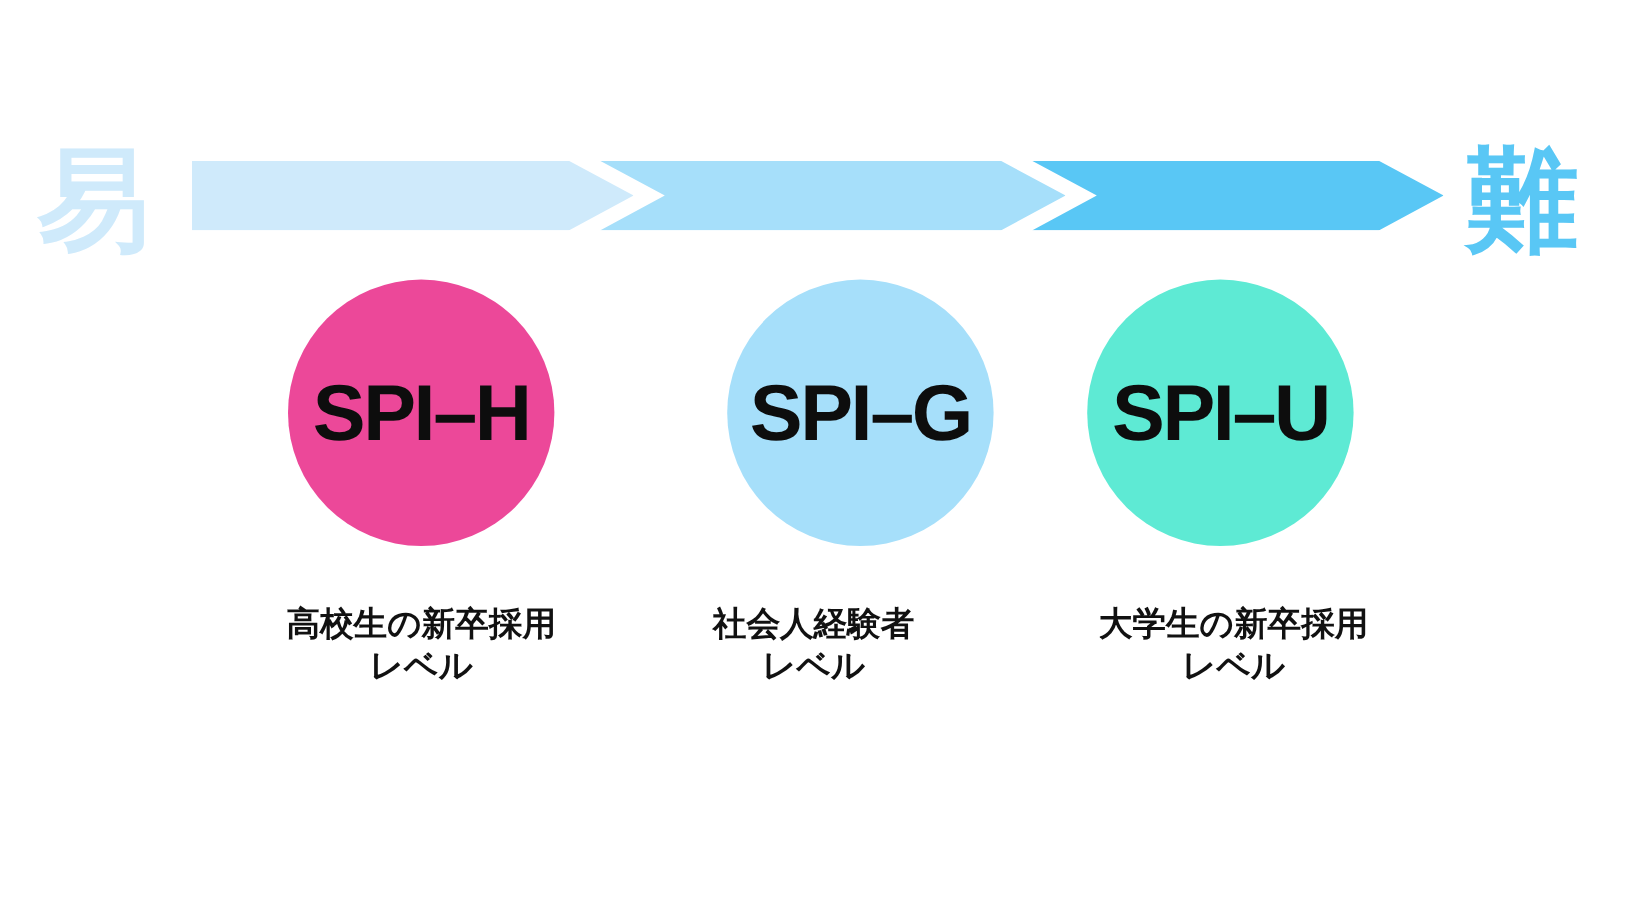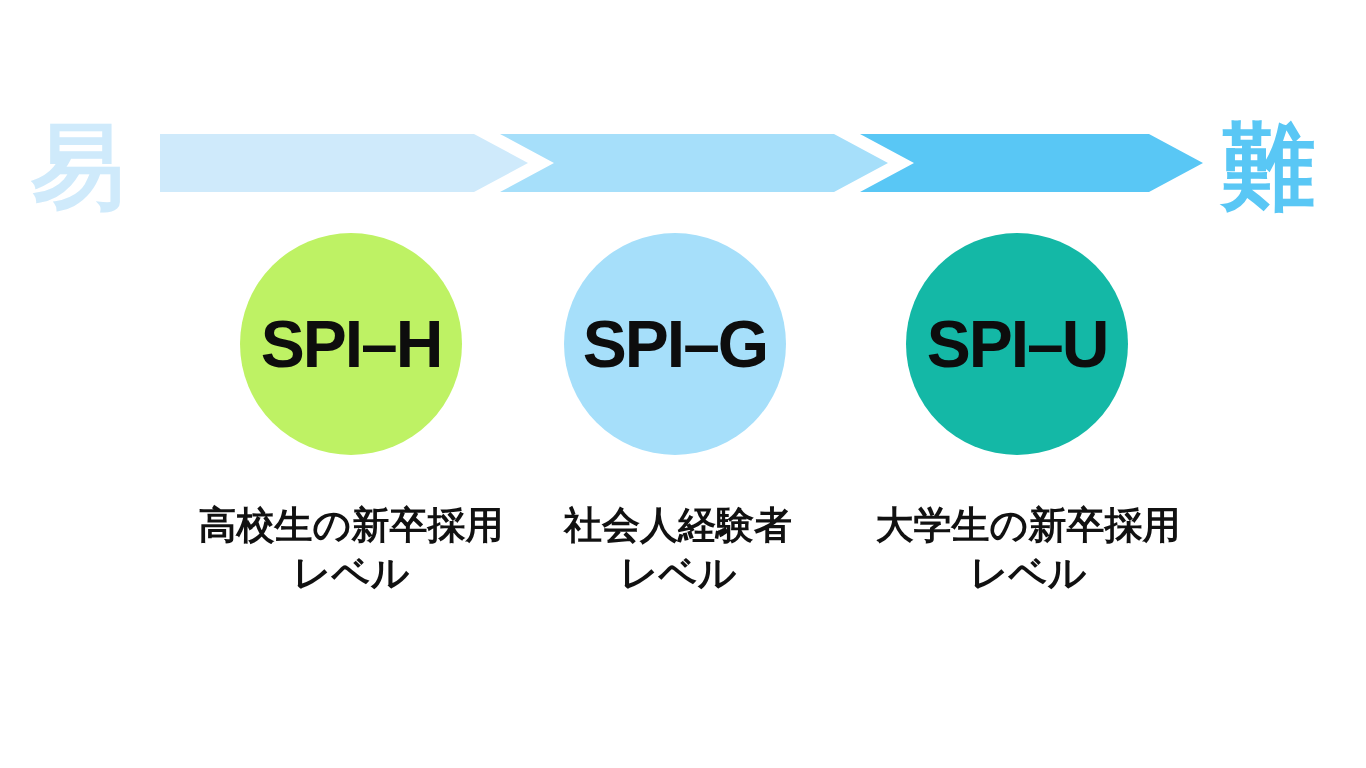--- a/index.html
+++ b/index.html
@@ -64,30 +64,30 @@
     display: flex;
     align-items: center;
     justify-content: center;
     font-size: 66px;
     font-weight: 700;
     letter-spacing: -2px;
     color: #0d0d0d;
     white-space: nowrap;
   }
   .circle.c1 { left: 240px; }
-  .circle.c2 { left: 564px; }
+  .circle.c2 { left: 606px; }
   .circle.c3 { left: 906px; }
 
   
   .desc {
     position: absolute;
     top: 502px;
     width: 420px;
     text-align: center;
-    font-size: 38px;
+    font-size: 28px;
     font-weight: 800;
     line-height: 1.26;
     color: #111111;
     white-space: nowrap;
   }
   .desc.d1 { left: 141px; }
   .desc.d2 { left: 468px; }
   .desc.d3 { left: 818px; }
 </style>
 </head>
@@ -98,25 +98,25 @@
   <div class="scale-char easy" style="color: rgb(207, 234, 251);">易</div>
 
   <div class="seg s1" style="background: rgb(207, 234, 251);"></div>
 
   <div class="seg s2" style="background: rgb(166, 223, 250);"></div>
 
   <div class="seg s3" style="background: rgb(89, 199, 245);"></div>
 
   <div class="scale-char hard" style="color: rgb(89, 199, 245);">難</div>
 
-  <div class="circle c1" style="background: #bef264;">SPI–H</div>
+  <div class="circle c1" style="background: #ec4899;">SPI–H</div>
 
   <div class="circle c2" style="background: rgb(166, 223, 250);">SPI–G</div>
 
-  <div class="circle c3" style="background: #14b8a6;">SPI–U</div>
+  <div class="circle c3" style="background: #5eead4;">SPI–U</div>
 
   <div class="desc d1">
     <span>高校生の新卒採用</span><br>
     <span>レベル</span>
   </div>
 
   <div class="desc d2">
     <span>社会人経験者</span><br>
     <span>レベル</span>
   </div>

